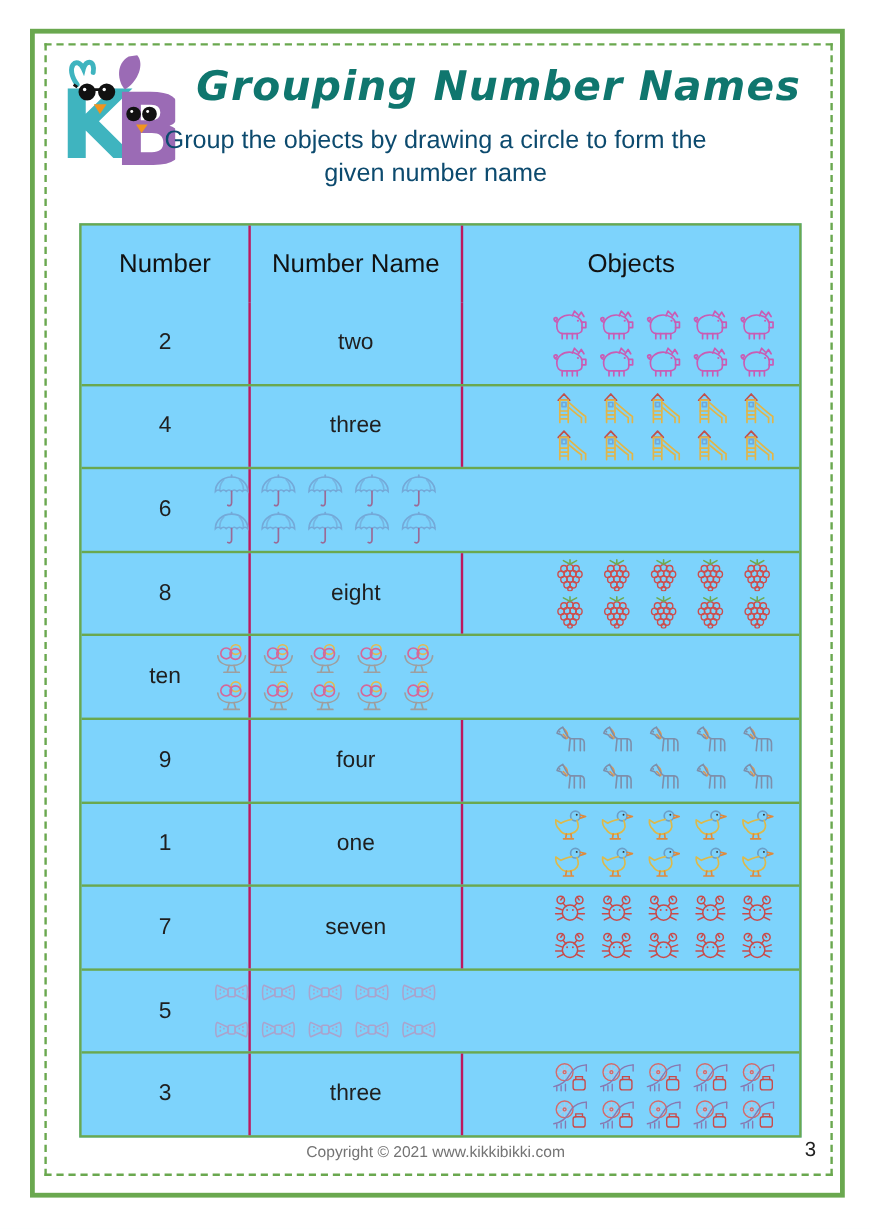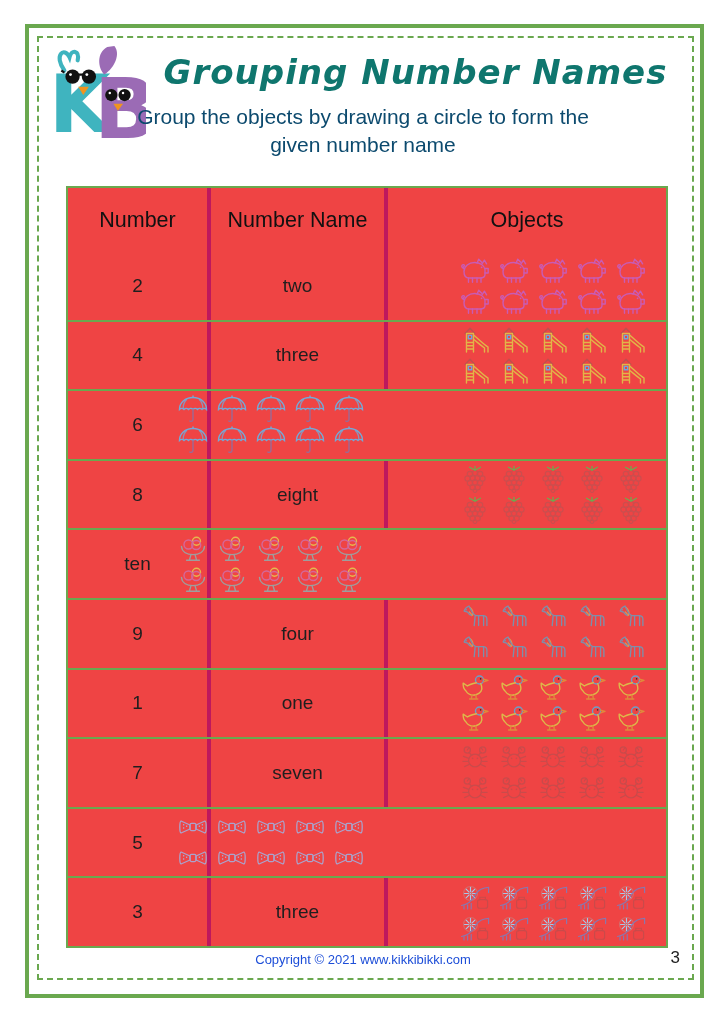--- a/index.html
+++ b/index.html
@@ -35,48 +35,48 @@
   .subtitle{
     position:absolute;left:55px;right:55px;top:103px;
     text-align:center;
     font-size:21px;line-height:28px;
     color:#0c4a6e;
   }
   .table{
     position:absolute;left:66px;top:186px;width:602px;
     border:2px solid #6aa84f;
     box-sizing:border-box;
-    background:#ef4444;
+    background:#7dd3fc;
   }
   .trow{
     display:grid;
     grid-template-columns:139px 177px 1fr;
     height:67.6px;
   }
   .trow.head{height:64px;}
   .trow + .trow{border-top:2px solid #6aa84f;}
   .cell{
     display:flex;align-items:center;justify-content:center;
     font-size:19px;
     box-sizing:border-box;
   }
-  .cell + .cell{border-left:4px solid #be185d;text-align:center;}
+  .cell + .cell{border-left:2px solid #be185d;text-align:center;}
   .head .cell{font-size:21.5px;font-weight:500;color:#111;}
   .objects-cell{justify-content:flex-end;padding-right:16px;}
   .objects-grid{
     display:grid;
     grid-template-columns:repeat(5,39px);
     row-gap:3px;
     justify-items:center;
   }
   .obj-icon{width:34px;height:28px;display:block;}
   .copyright{
     position:absolute;left:0;right:0;top:952px;
     text-align:center;
-    font-size:13px;color:#1d4ed8;
+    font-size:13px;color:#737373;
   }
   .page-number{
     position:absolute;right:46px;top:948px;
     font-size:17px;color:#222;
   }
   .hidden-defs{position:absolute;width:0;height:0;overflow:hidden;}
 </style>
 </head>
 <body>
 

